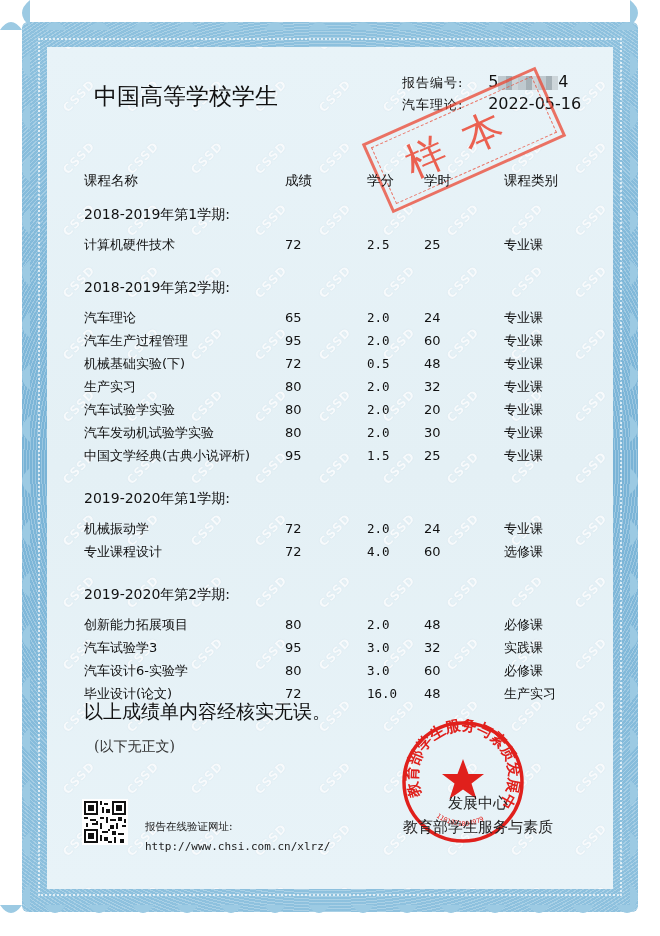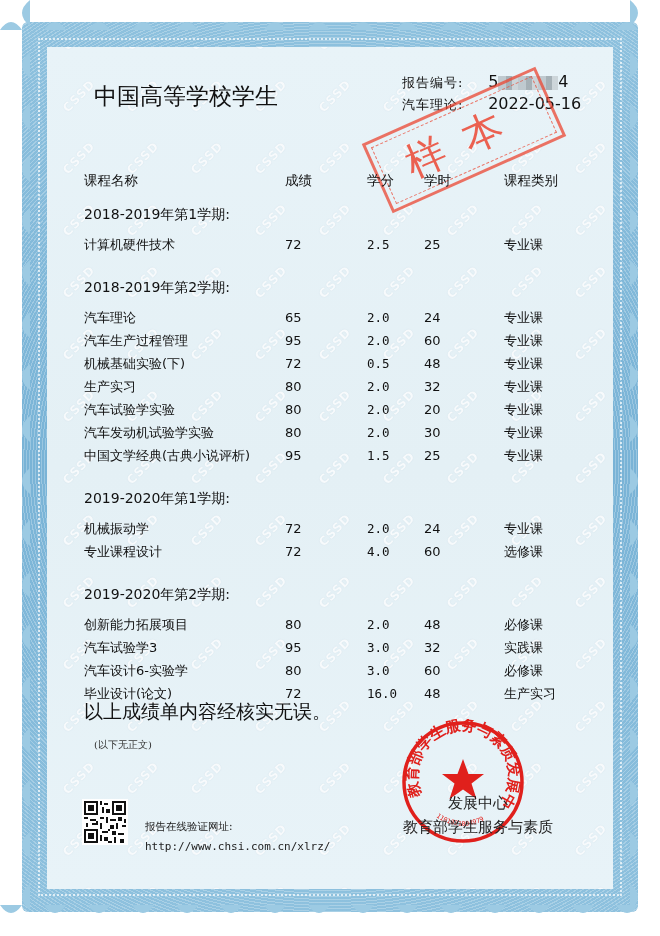--- a/index.html
+++ b/index.html
@@ -64,21 +64,21 @@
   .row.header { height: 26px; line-height: 26px; font-size: 13.5px; }
   .term { height: 26px; line-height: 26px; margin-top: 8px; font-size: 14px; }
   .term-gap { height: 10px; }
   .c-name { position: absolute; left: 0; }
   .c-score { position: absolute; left: 201px; }
   .c-credit { position: absolute; left: 283px; font-family: "DejaVu Sans Mono", monospace; font-size: 12.5px; }
   .c-hours { position: absolute; left: 340px; }
   .c-type { position: absolute; left: 420px; }
   .header .c-credit { font-family: "DejaVu Sans", sans-serif; font-size: 13.5px; }
   .confirm { position: absolute; left: 37px; top: 652px; font-size: 19px; color: #111; }
-  .nomore { position: absolute; left: 47px; top: 691px; font-size: 10px; color: #333; font-family: "DejaVu Serif", serif; }
+  .nomore { position: absolute; left: 47px; top: 691px; font-size: 14px; color: #333; font-family: "DejaVu Serif", serif; }
   .qr { position: absolute; left: 35px; top: 752px; width: 46px; height: 46px; background: #fff; }
   .qr svg { display: block; }
   .verify-label { position: absolute; left: 98px; top: 773px; font-size: 10.5px; font-family: "DejaVu Serif", serif; color: #222; }
   .verify-url { position: absolute; left: 98px; top: 793px; font-size: 11px; font-family: "DejaVu Sans Mono", monospace; color: #222; }
   .seal { position: absolute; left: 353px; top: 672px; width: 126px; height: 126px; }
   .issuer { position: absolute; left: 337px; top: 744px; font-size: 15px; color: #222; text-align: center; width: 188px; line-height: 24px; }
 </style>
 </head>
 <body>
 

